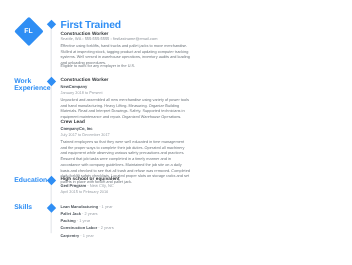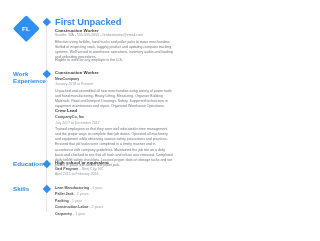--- a/index.html
+++ b/index.html
@@ -226,21 +226,21 @@
     <div class="avatar"></div>
     <div class="avatar-initials">FL</div>
   </div>
 
   <div class="side-label l-work">Work Experience</div>
   <div class="side-label l-edu">Education</div>
   <div class="side-label l-skills">Skills</div>
 
   <div class="content">
 
-    <div class="name">First Unpacked</div>
+    <div class="name">First Trained</div>
     <div class="job-title-head">Construction Worker</div>
     <div class="contact">Seattle, WA - 555-555-5555 - firstlastname@email.com</div>
     <div class="summary">Effective using forklifts, hand trucks and pallet jacks to move merchandise. Skilled at inspecting stock, tagging product and updating computer tracking systems. Well versed in warehouse operations, inventory audits and loading and unloading procedures.</div>
     <div class="eligible">Eligible to work for any employer in the U.S.</div>
 
     <div class="job job-1">
       <div class="job-role">Construction Worker</div>
       <div class="job-company">NewCompany</div>
       <div class="job-dates">January 2018 to Present</div>
       <div class="job-desc">Unpacked and assembled all new merchandise using variety of power tools and hand manufacturing. Heavy Lifting. Measuring. Organize Building Materials. Read and Interpret Drawings. Safety. Supported technicians in equipment maintenance and repair. Organized Warehouse Operations.</div>

